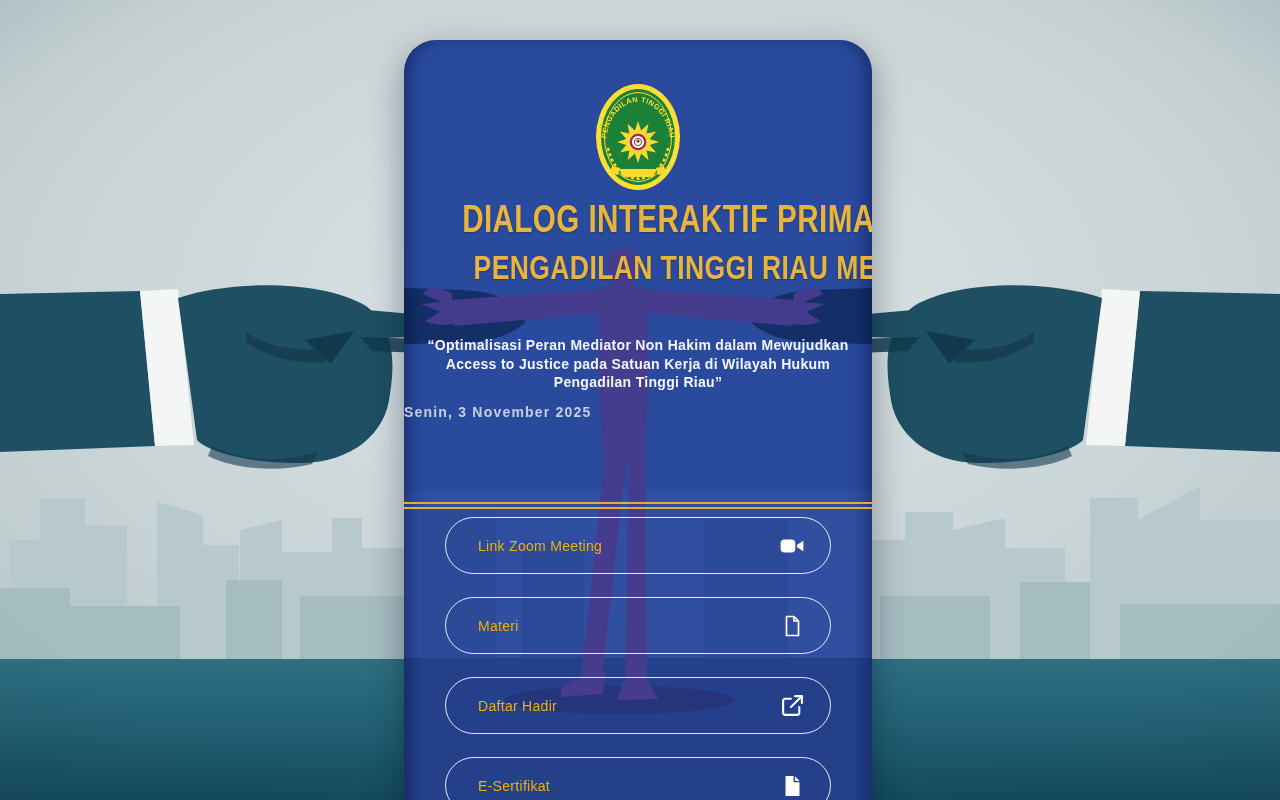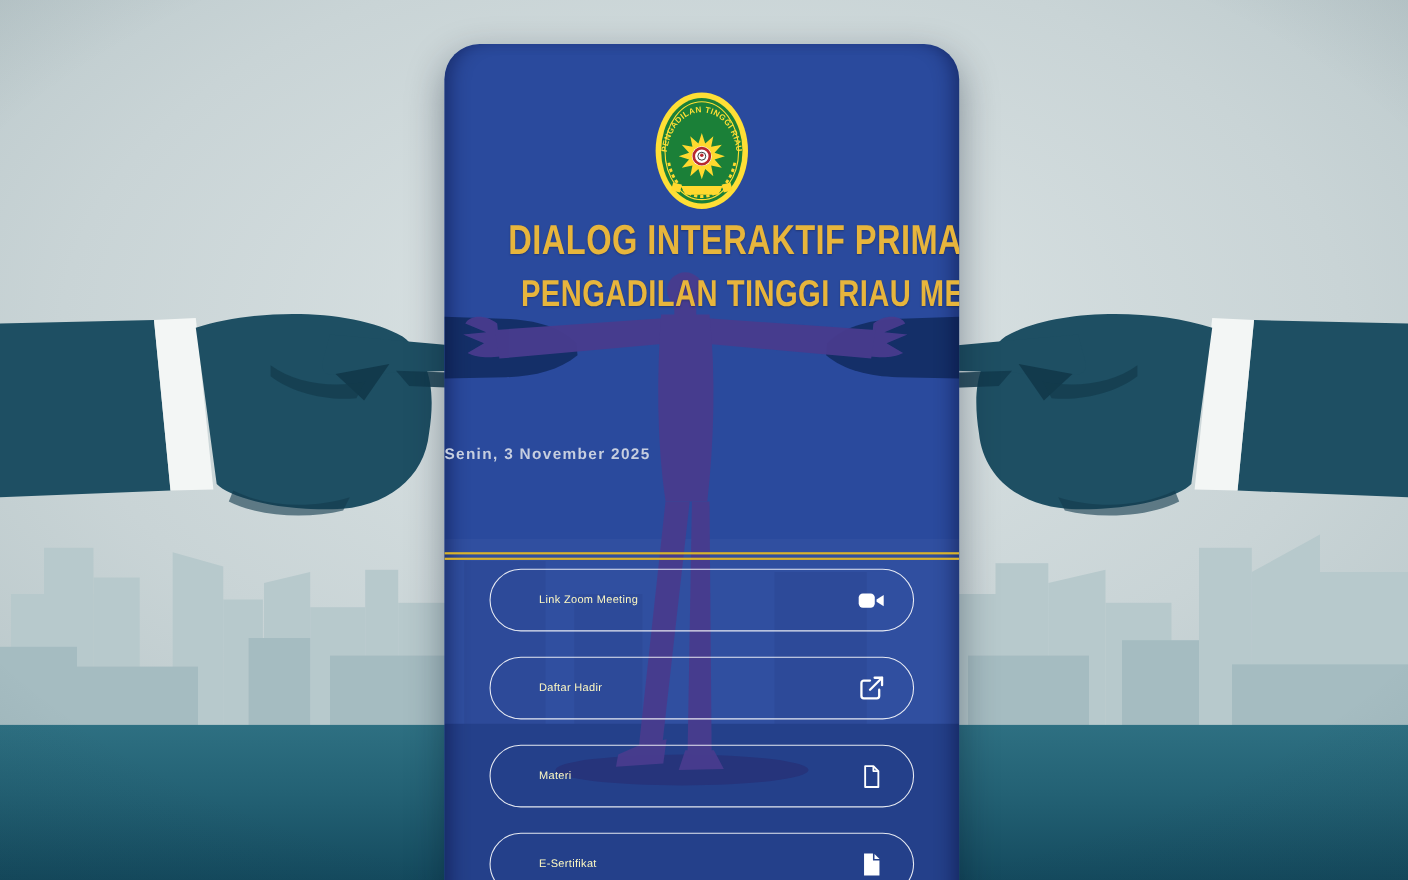--- a/index.html
+++ b/index.html
@@ -39,21 +39,21 @@
   .date  { position:absolute; top:364px; left:0; width:100%; text-align:left;
            color:#c6cedf; font-size:14px; font-weight:700; letter-spacing:1.2px; }
 
   .divider { position:absolute; top:462px; left:0; width:100%; height:7px;
              border-top:2px solid #d9b32d; border-bottom:2px solid #d9b32d; }
 
   .links { position:absolute; top:477px; left:41px; width:386px; }
   .link-btn { position:relative; width:386px; height:57px; margin-bottom:23px;
               border:1.5px solid rgba(255,255,255,.88); border-radius:30px;
               display:flex; align-items:center; cursor:pointer; }
-  .link-label { padding-left:44px; color:#fef9c3; font-size:10px; letter-spacing:.3px; }
+  .link-label { padding-left:32px; color:#eab308; font-size:14px; letter-spacing:.3px; }
   .link-icon { position:absolute; right:25px; top:50%; transform:translateY(-50%);
                width:26px; height:26px; display:flex; align-items:center; justify-content:center; }
 </style>
 </head>
 <body>
 
 <div class="stage">
 
   <div class="bg">
     <svg width="1280" height="800" viewBox="0 0 1280 800">
@@ -182,58 +182,59 @@
         <path d="M 14,66 A 31,41 0 0 0 74,66" fill="none" stroke="#ffd92e" stroke-width="2.6" stroke-dasharray="3 2.6"></path>
       </svg>
 
       <div class="ttl ttl1">
         <span class="condensed">DIALOG INTERAKTIF PRIMA</span>
       </div>
       <div class="ttl ttl2">
         <span class="condensed">PENGADILAN TINGGI RIAU MENYAPA</span>
       </div>
 
+      <div class="quote">“Optimalisasi Peran Mediator Non Hakim dalam Mewujudkan Access to Justice pada Satuan Kerja di Wilayah Hukum Pengadilan Tinggi Riau”</div>
       <div class="date">Senin, 3 November 2025</div>
 
       <div class="divider"></div>
 
       <div class="links">
 
         <div class="link-btn">
           <span class="link-label">Link Zoom Meeting</span>
           <span class="link-icon">
             <svg viewBox="0 0 24 24" width="26" height="26">
               <rect x="1.5" y="6" width="13.5" height="12" rx="3.5" fill="#ffffff"></rect>
               <path d="M16.5 11 L22.5 7.2 V16.8 L16.5 13 Z" fill="#ffffff"></path>
+            </svg>
+          </span>
+        </div>
+
+        <div class="link-btn">
+          <span class="link-label">Materi</span>
+          <span class="link-icon">
+            <svg viewBox="0 0 24 24" width="24" height="24">
+              <path d="M6.5 2.5 h7.5 l4.5 4.5 v14.5 h-12 z" fill="none" stroke="#ffffff" stroke-width="1.7" stroke-linejoin="round"></path>
+              <path d="M14 2.5 v4.5 h4.5" fill="none" stroke="#ffffff" stroke-width="1.7" stroke-linejoin="round"></path>
             </svg>
           </span>
         </div>
 
         <div class="link-btn">
           <span class="link-label">Daftar Hadir</span>
           <span class="link-icon">
             <svg viewBox="0 0 24 24" width="25" height="25" fill="none" stroke="#ffffff" stroke-width="2" stroke-linecap="round" stroke-linejoin="round">
               <path d="M18.5 13.5 V19 a2 2 0 0 1 -2 2 H5 a2 2 0 0 1 -2 -2 V7.5 a2 2 0 0 1 2 -2 h5.5"></path>
               <polyline points="14.5 3 21 3 21 9.5"></polyline>
               <line x1="10.5" y1="13.5" x2="21" y2="3"></line>
             </svg>
           </span>
         </div>
 
         <div class="link-btn">
-          <span class="link-label">Materi</span>
-          <span class="link-icon">
-            <svg viewBox="0 0 24 24" width="24" height="24">
-              <path d="M6.5 2.5 h7.5 l4.5 4.5 v14.5 h-12 z" fill="none" stroke="#ffffff" stroke-width="1.7" stroke-linejoin="round"></path>
-              <path d="M14 2.5 v4.5 h4.5" fill="none" stroke="#ffffff" stroke-width="1.7" stroke-linejoin="round"></path>
-            </svg>
-          </span>
-        </div>
-
-        <div class="link-btn">
           <span class="link-label">E-Sertifikat</span>
           <span class="link-icon">
             <svg viewBox="0 0 24 24" width="24" height="24">
               <path d="M5.5 2 H13.6 V8.2 H19.5 V22 H5.5 Z" fill="#ffffff"></path>
               <path d="M15 2.3 L19.6 6.9 H15 Z" fill="#ffffff"></path>
             </svg>
           </span>
         </div>
 
       </div>

